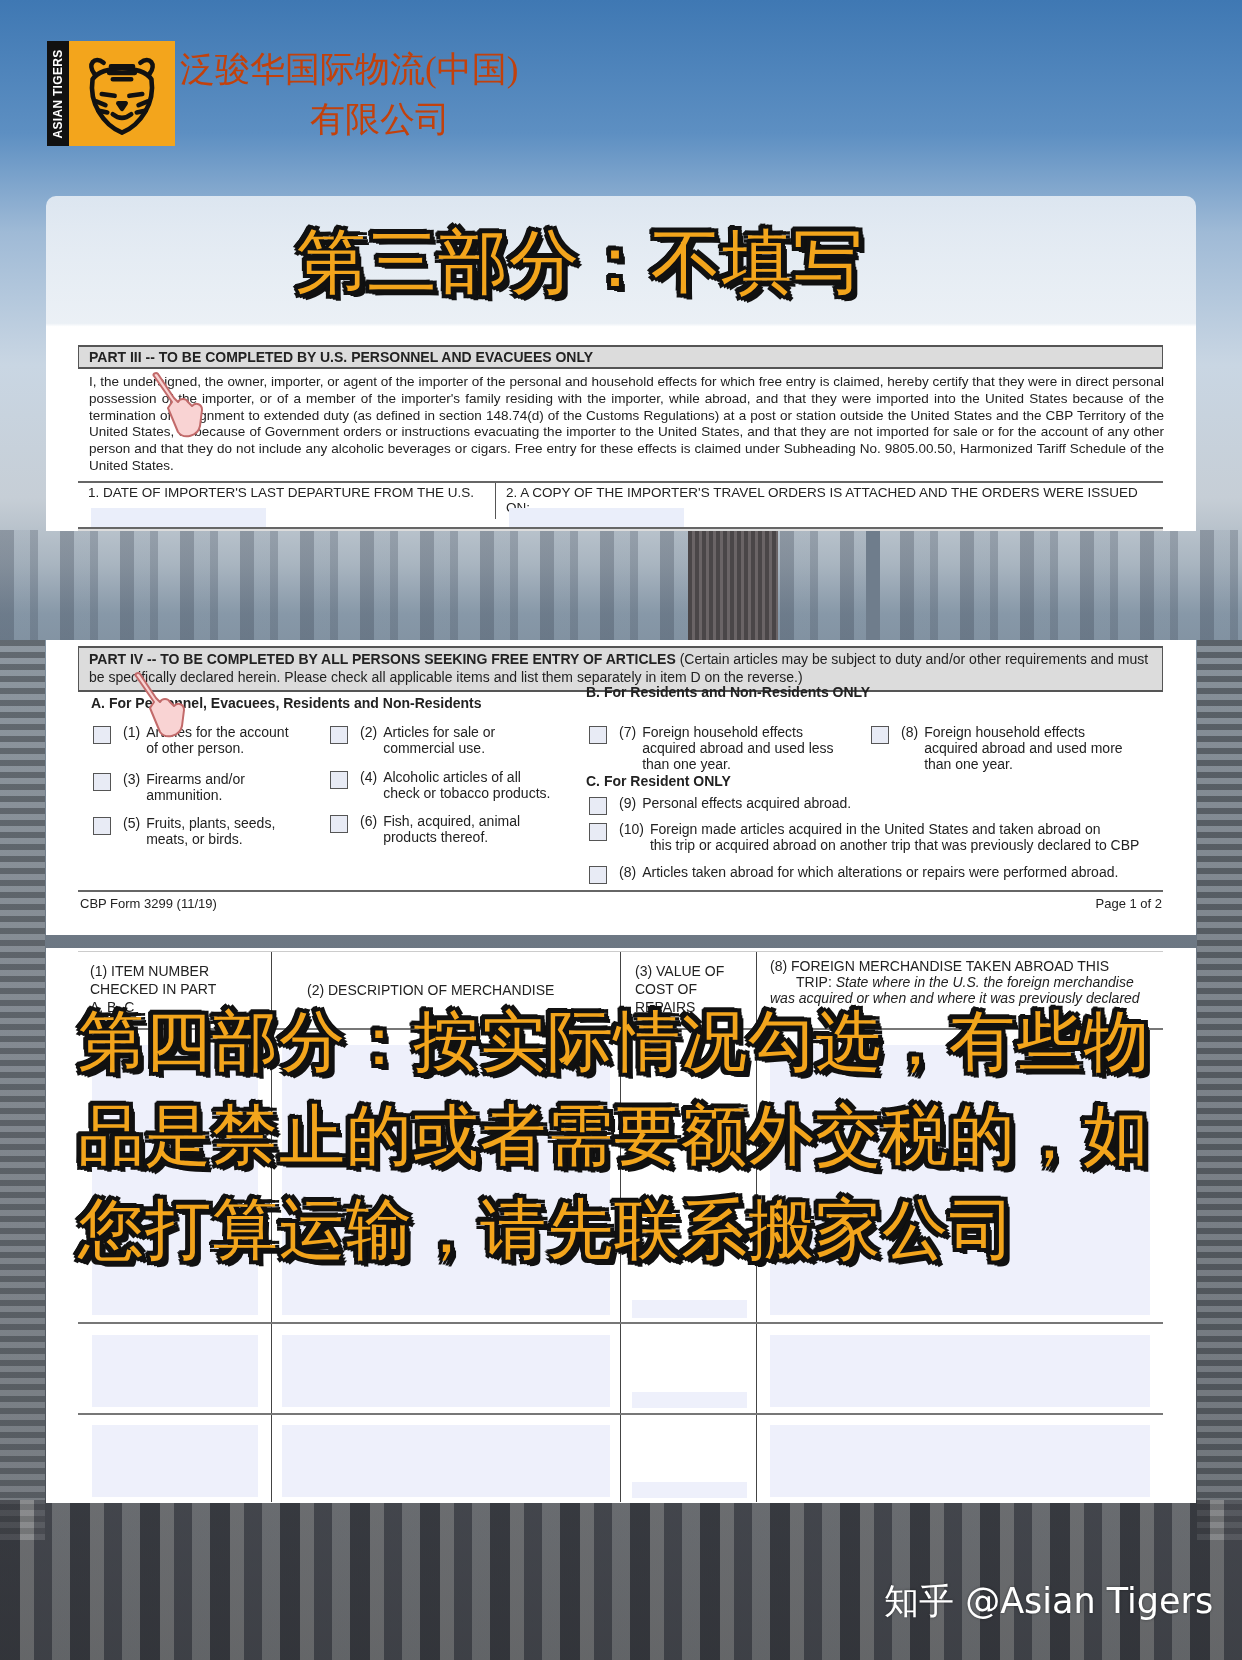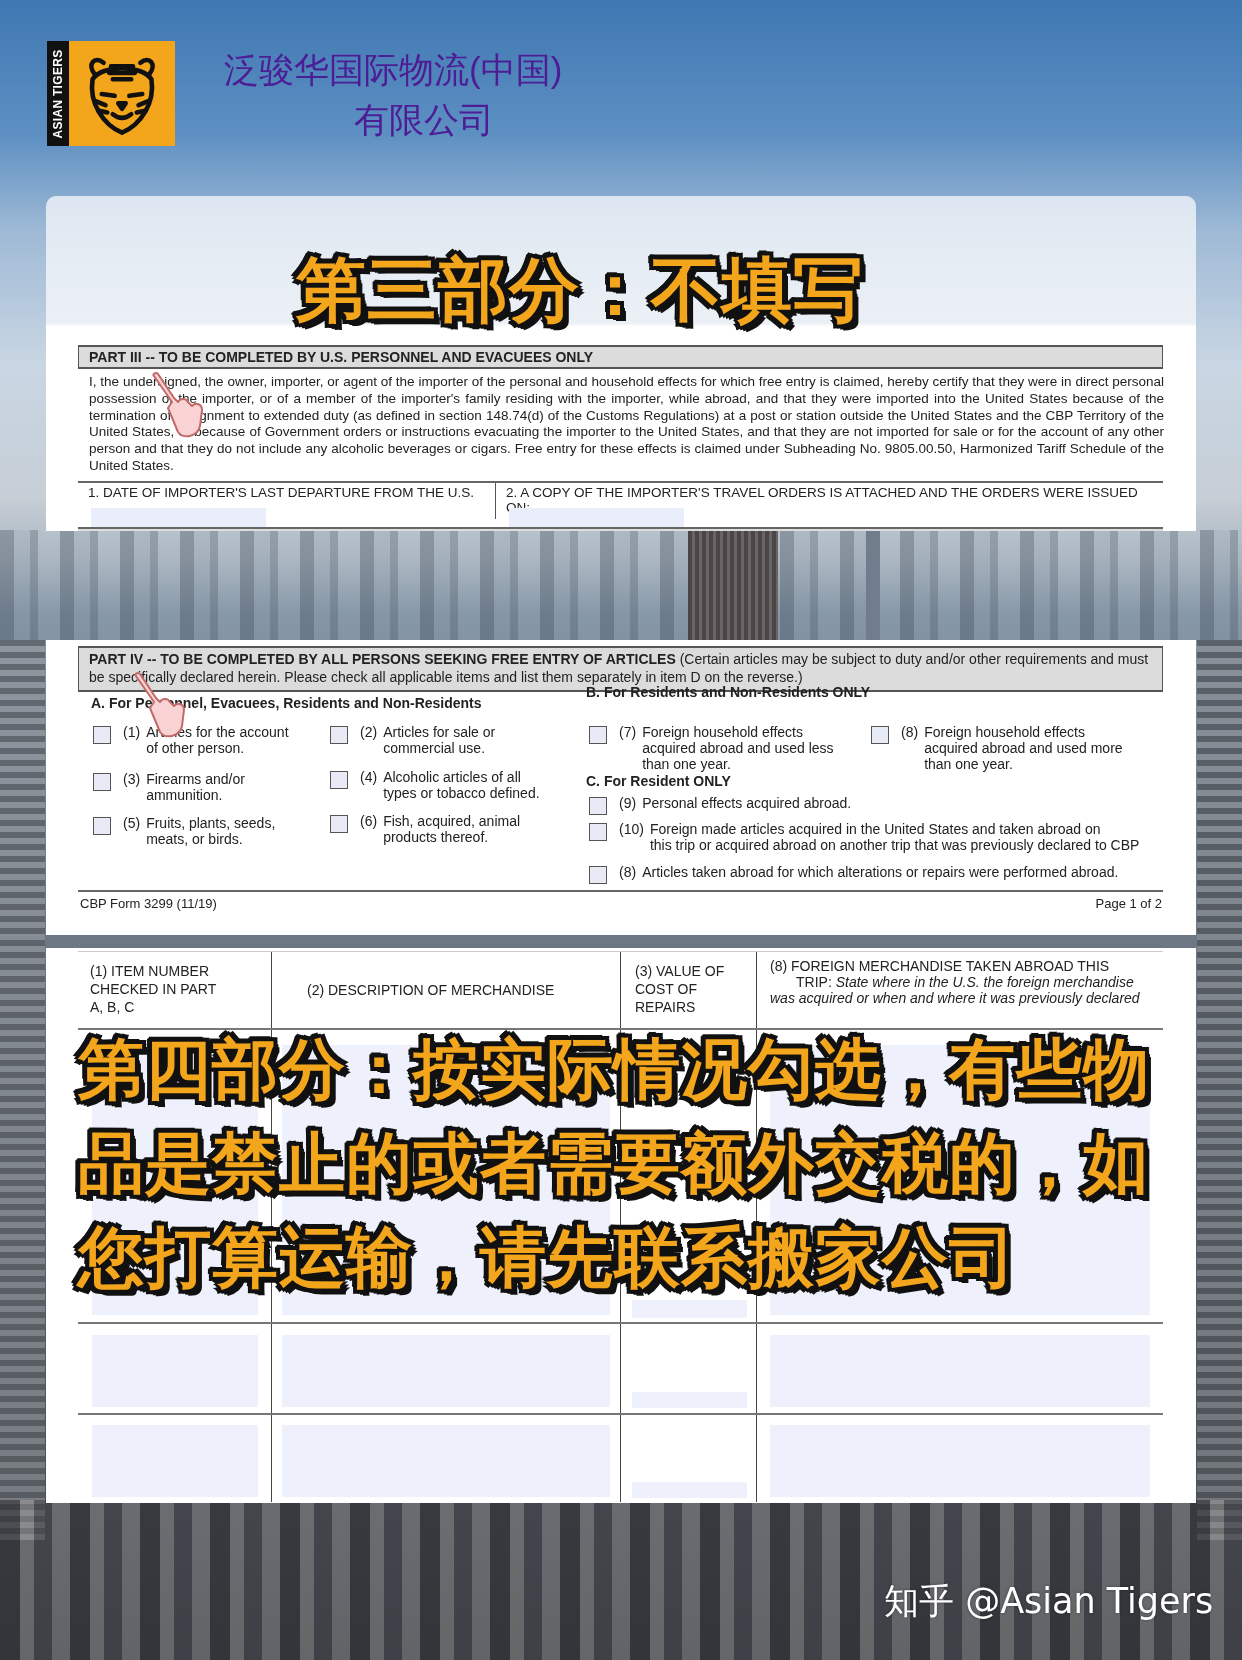--- a/index.html
+++ b/index.html
@@ -50,44 +50,43 @@
   .logo-side span {
     color: #fff; font-size: 12px; font-weight: bold; letter-spacing: .3px;
     transform: rotate(-90deg); white-space: nowrap;
   }
   .logo-box {
     width: 106px; height: 105px; background: #f3a51c;
     display: flex; align-items: center; justify-content: center;
   }
   .company {
     position: absolute; left: 180px; top: 45px; width: 400px; text-align: center;
-    color: #4c1d95; font-size: 35px; line-height: 50px; font-family: Liberation Sans, sans-serif; margin-left: 44px;
+    color: #c2410c; font-size: 35px; line-height: 50px; font-family: Liberation Serif, serif;
   }
   .company .l1 { text-align: left; }
 
   
   .panel { position: absolute; background: #fff; }
   .panel-top {
     left: 46px; top: 196px; width: 1150px; height: 335px;
     border-radius: 10px 10px 0 0;
     background: linear-gradient(180deg, rgba(235,240,246,.85) 0%, rgba(240,244,248,.9) 38%, #fff 39%);
   }
   .panel-mid { left: 46px; top: 640px; width: 1150px; height: 295px; }
   .panel-bot { left: 46px; top: 948px; width: 1150px; height: 555px; }
 
   .big-title {
-    position: absolute; font-family: "DejaVu Sans", sans-serif; font-weight: bold;
+    position: absolute; font-family: "DejaVu Sans", sans-serif; font-weight: normal;
     color: #f3a51c;
     text-shadow:
       -4px -4px 0 #111, 4px -4px 0 #111, -4px 4px 0 #111, 4px 4px 0 #111,
       0 -4px 0 #111, 0 4px 0 #111, -4px 0 0 #111, 4px 0 0 #111,
       -3px -5px 0 #111, 3px 5px 0 #111, 5px 3px 0 #111, -5px -3px 0 #111,
       6px 6px 0 #111;
     letter-spacing: 1px;
-    margin-top: 28px;
   }
   .title-1 { left: 296px; top: 222px; font-size: 70px; line-height: 80px; }
   .title-2 { left: 78px; top: 995px; width: 1100px; font-size: 66px; line-height: 94px; z-index: 5; }
 
   
   .form-text { font-size: 13.5px; color: #222; line-height: 16.8px; }
   .part-header {
     position: absolute; background: #dcdcdc;
     border: 2px solid #555; border-width: 2px 1px 2px 1px;
     font-size: 14px; font-weight: bold; color: #222; padding: 2px 10px;
@@ -212,21 +211,21 @@
 <div class="cb-item" style="left:93px;top:771px">
   <div class="cb"></div>
   <span class="cb-num">(3)</span>
   <span class="cb-text">Firearms and/or
      ammunition.</span>
 </div>
 <div class="cb-item" style="left:330px;top:769px">
   <div class="cb"></div>
   <span class="cb-num">(4)</span>
   <span class="cb-text">Alcoholic articles of all
-     types or tobacco defined.</span>
+     check or tobacco products.</span>
 </div>
 <div class="cb-item" style="left:93px;top:815px">
   <div class="cb"></div>
   <span class="cb-num">(5)</span>
   <span class="cb-text">Fruits, plants, seeds,
      meats, or birds.</span>
 </div>
 <div class="cb-item" style="left:330px;top:813px">
   <div class="cb"></div>
   <span class="cb-num">(6)</span>

